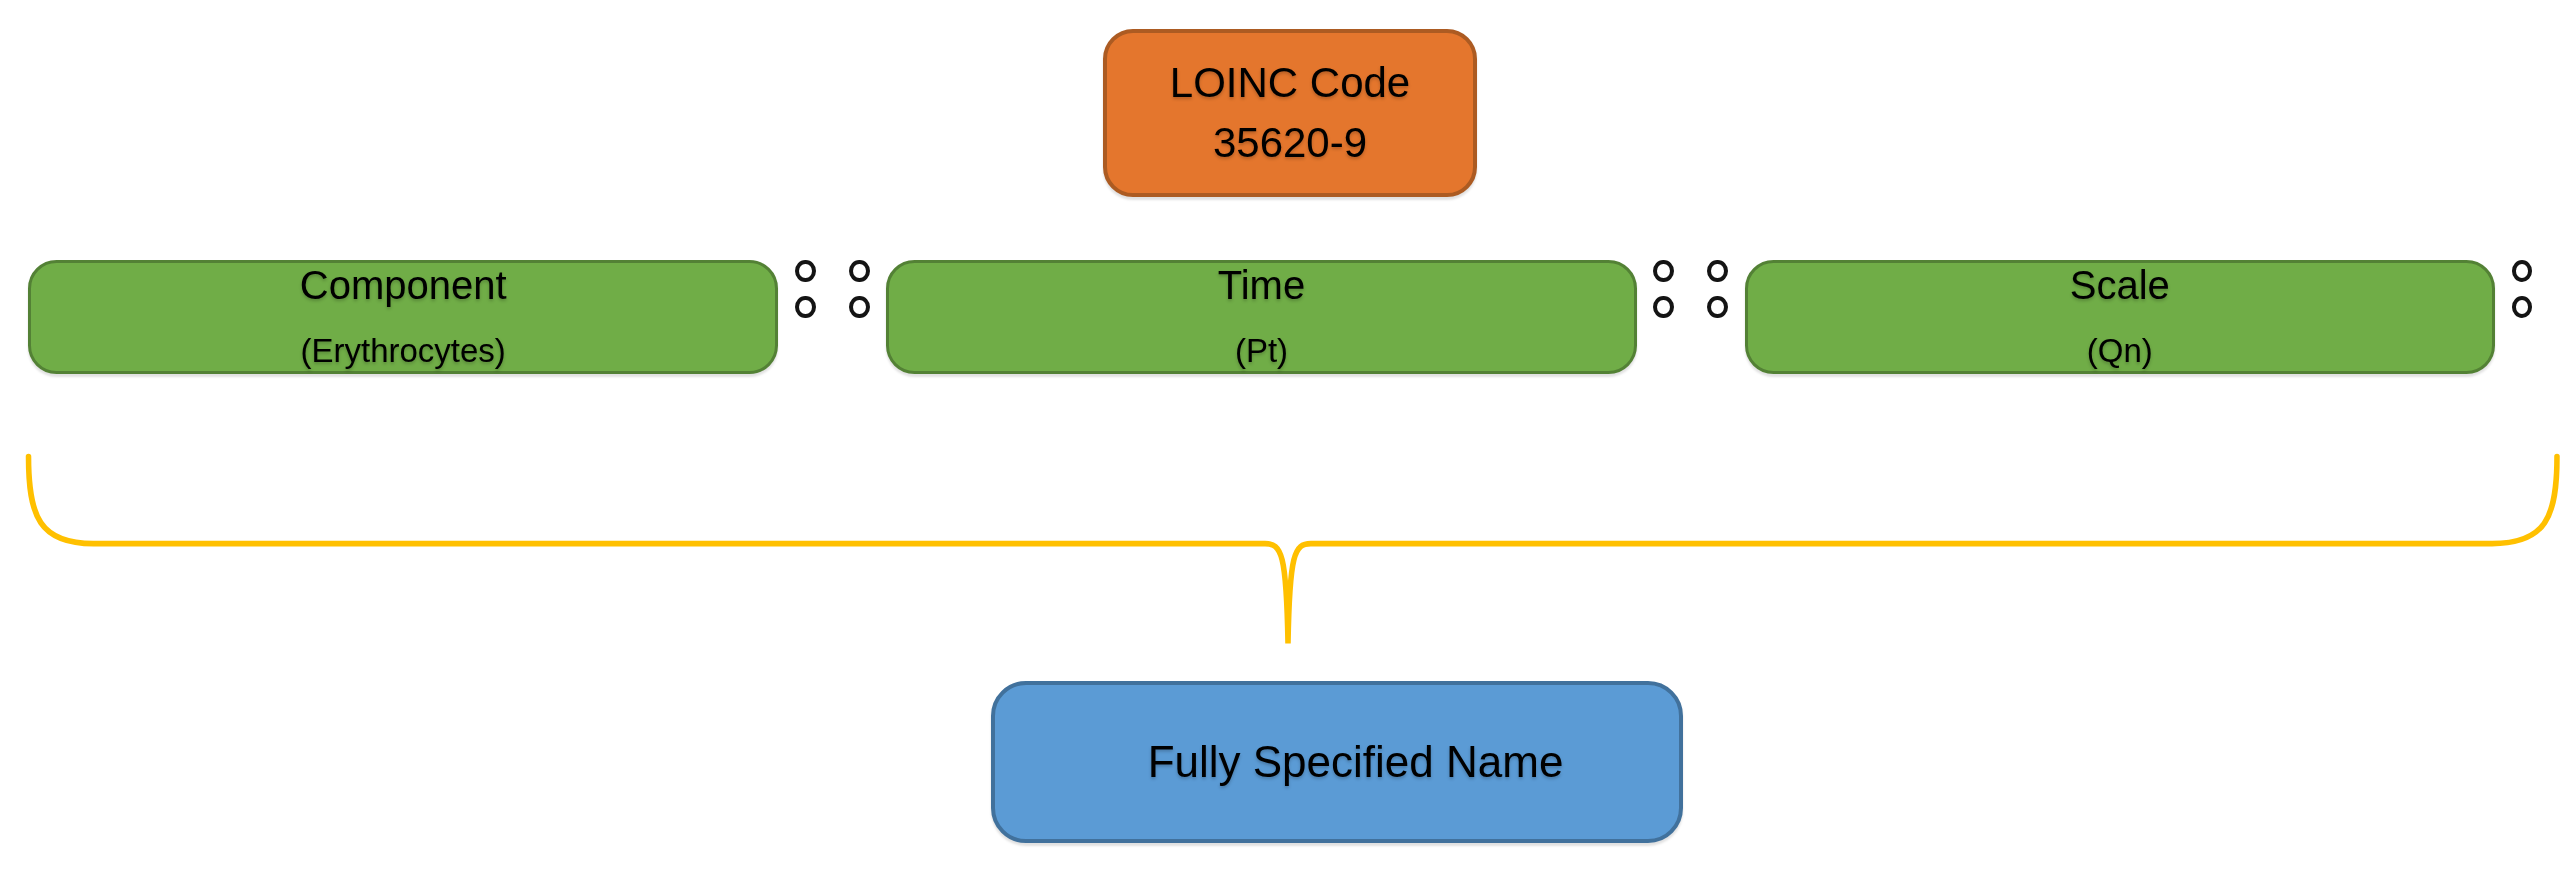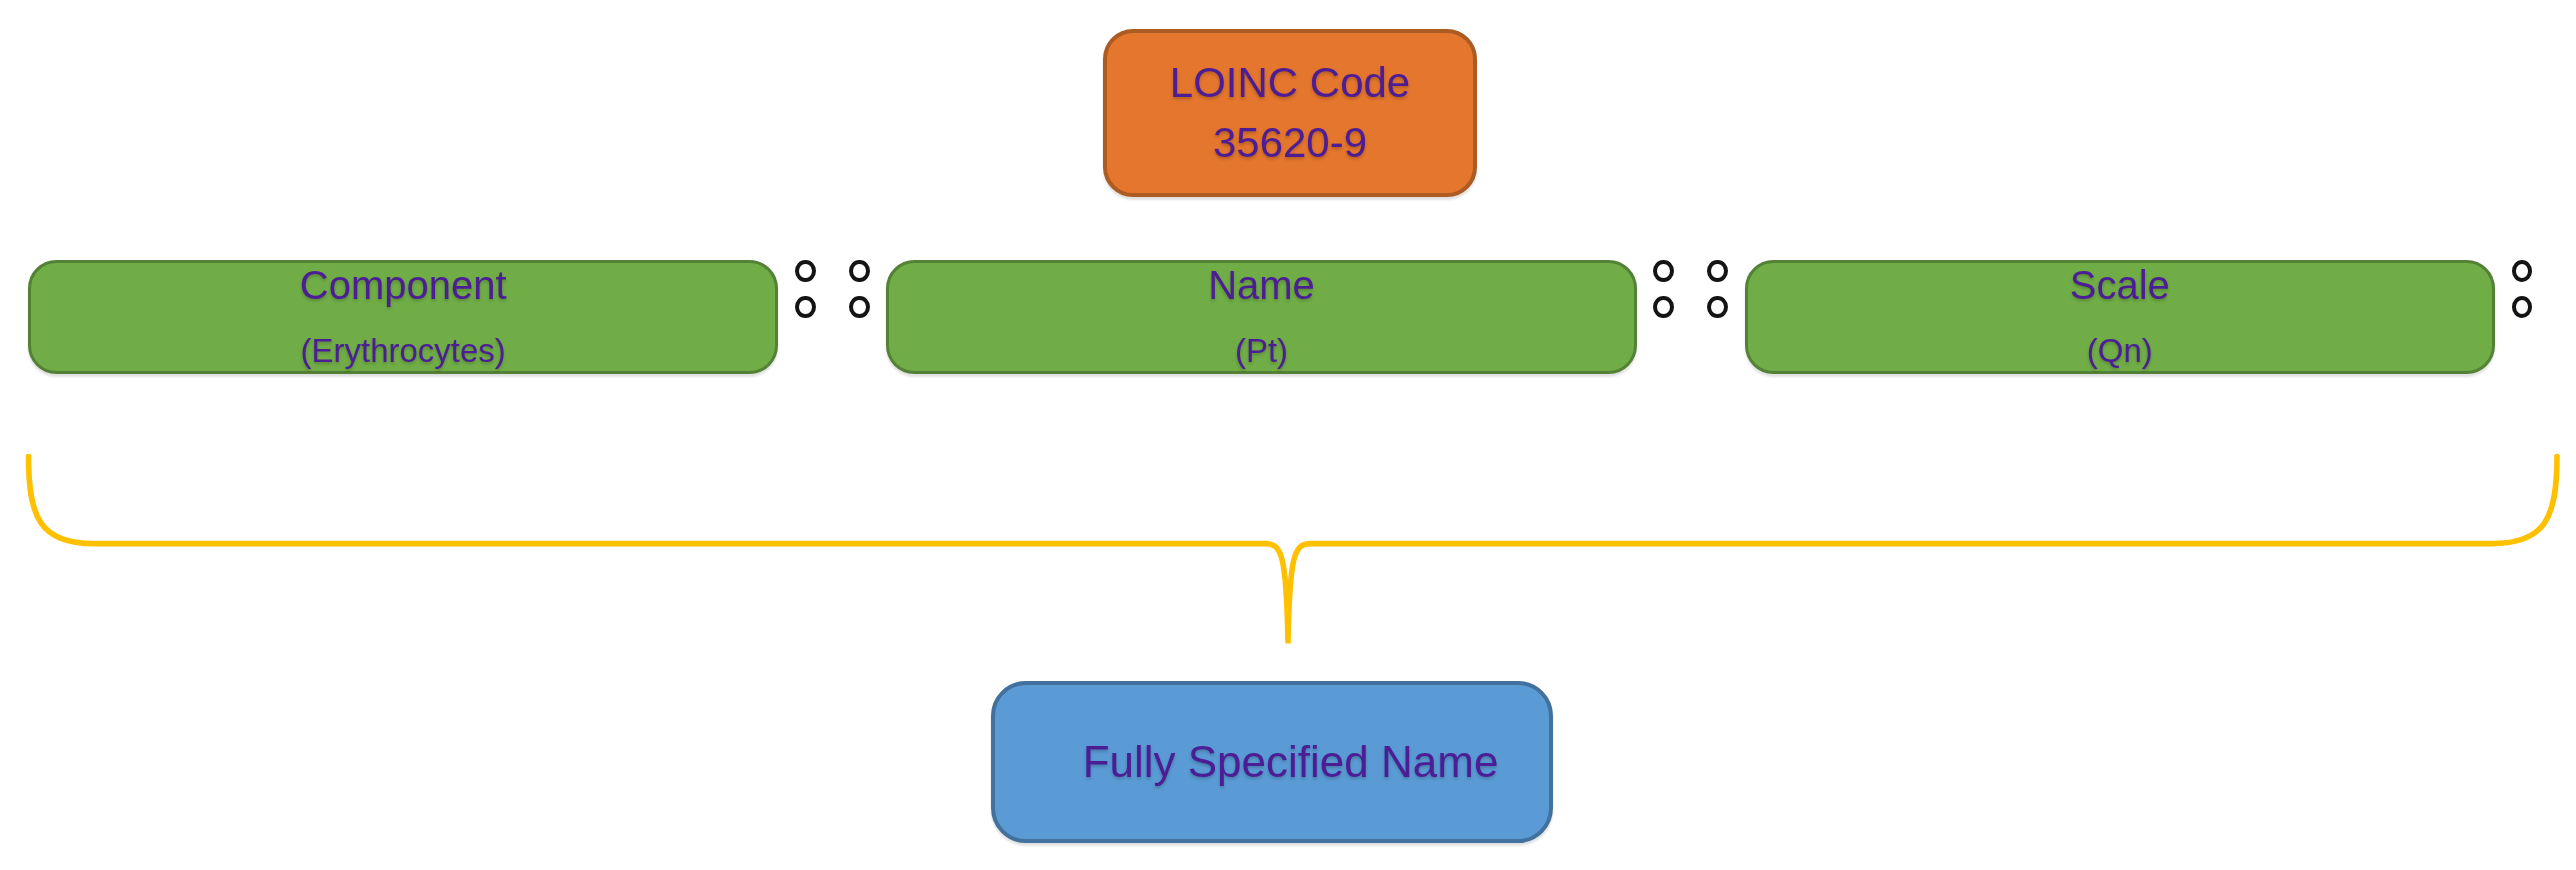--- a/index.html
+++ b/index.html
@@ -11,21 +11,21 @@
     overflow: hidden;
     font-family: "Liberation Sans", sans-serif;
   }
   .box {
     box-sizing: border-box;
     display: flex;
     flex-direction: column;
     align-items: center;
     justify-content: center;
     text-align: center;
-    color: #4c1d95;
+    color: #000000;
     text-shadow: 0 2.4px 3.2px rgba(0,0,0,0.22);
   }
   
   .code-box {
     position: absolute;
     left: 1103px; top: 28.5px;
     width: 374px; height: 168px;
     background: var(--code-fill);
     border: 4px solid var(--code-border);
     border-radius: 30px;
@@ -63,21 +63,21 @@
     border: 4px solid #141414;
     border-radius: 50%;
     background: #ffffff;
   }
   
   .brace-svg { position: absolute; left: 0; top: 0; width: 2576px; height: 871px; }
   
   .fsn-box {
     position: absolute;
     left: 991px; top: 681px;
-    width: 562px; height: 162px;
+    width: 692px; height: 162px;
     background: var(--result-fill);
     border: 4px solid var(--result-border);
     border-radius: 35px;
     box-shadow: 0 2.4px 2.4px rgba(0,0,0,0.12);
     padding-left: 37px;
   }
   .fsn-box .fsn-label { font-size: 44px; }
 </style>
 </head>
 <body>
@@ -101,21 +101,21 @@
       <span class="ring"></span>
     </div>
 
 
     <div class="colon">
       <span class="ring"></span>
       <span class="ring"></span>
     </div>
 
     <div class="box part-box">
-      <div class="part-label">Name</div>
+      <div class="part-label">Time</div>
       <div class="part-value">(Pt)</div>
     </div>
 
     <div class="colon">
       <span class="ring"></span>
       <span class="ring"></span>
     </div>
 
 
     <div class="colon">

